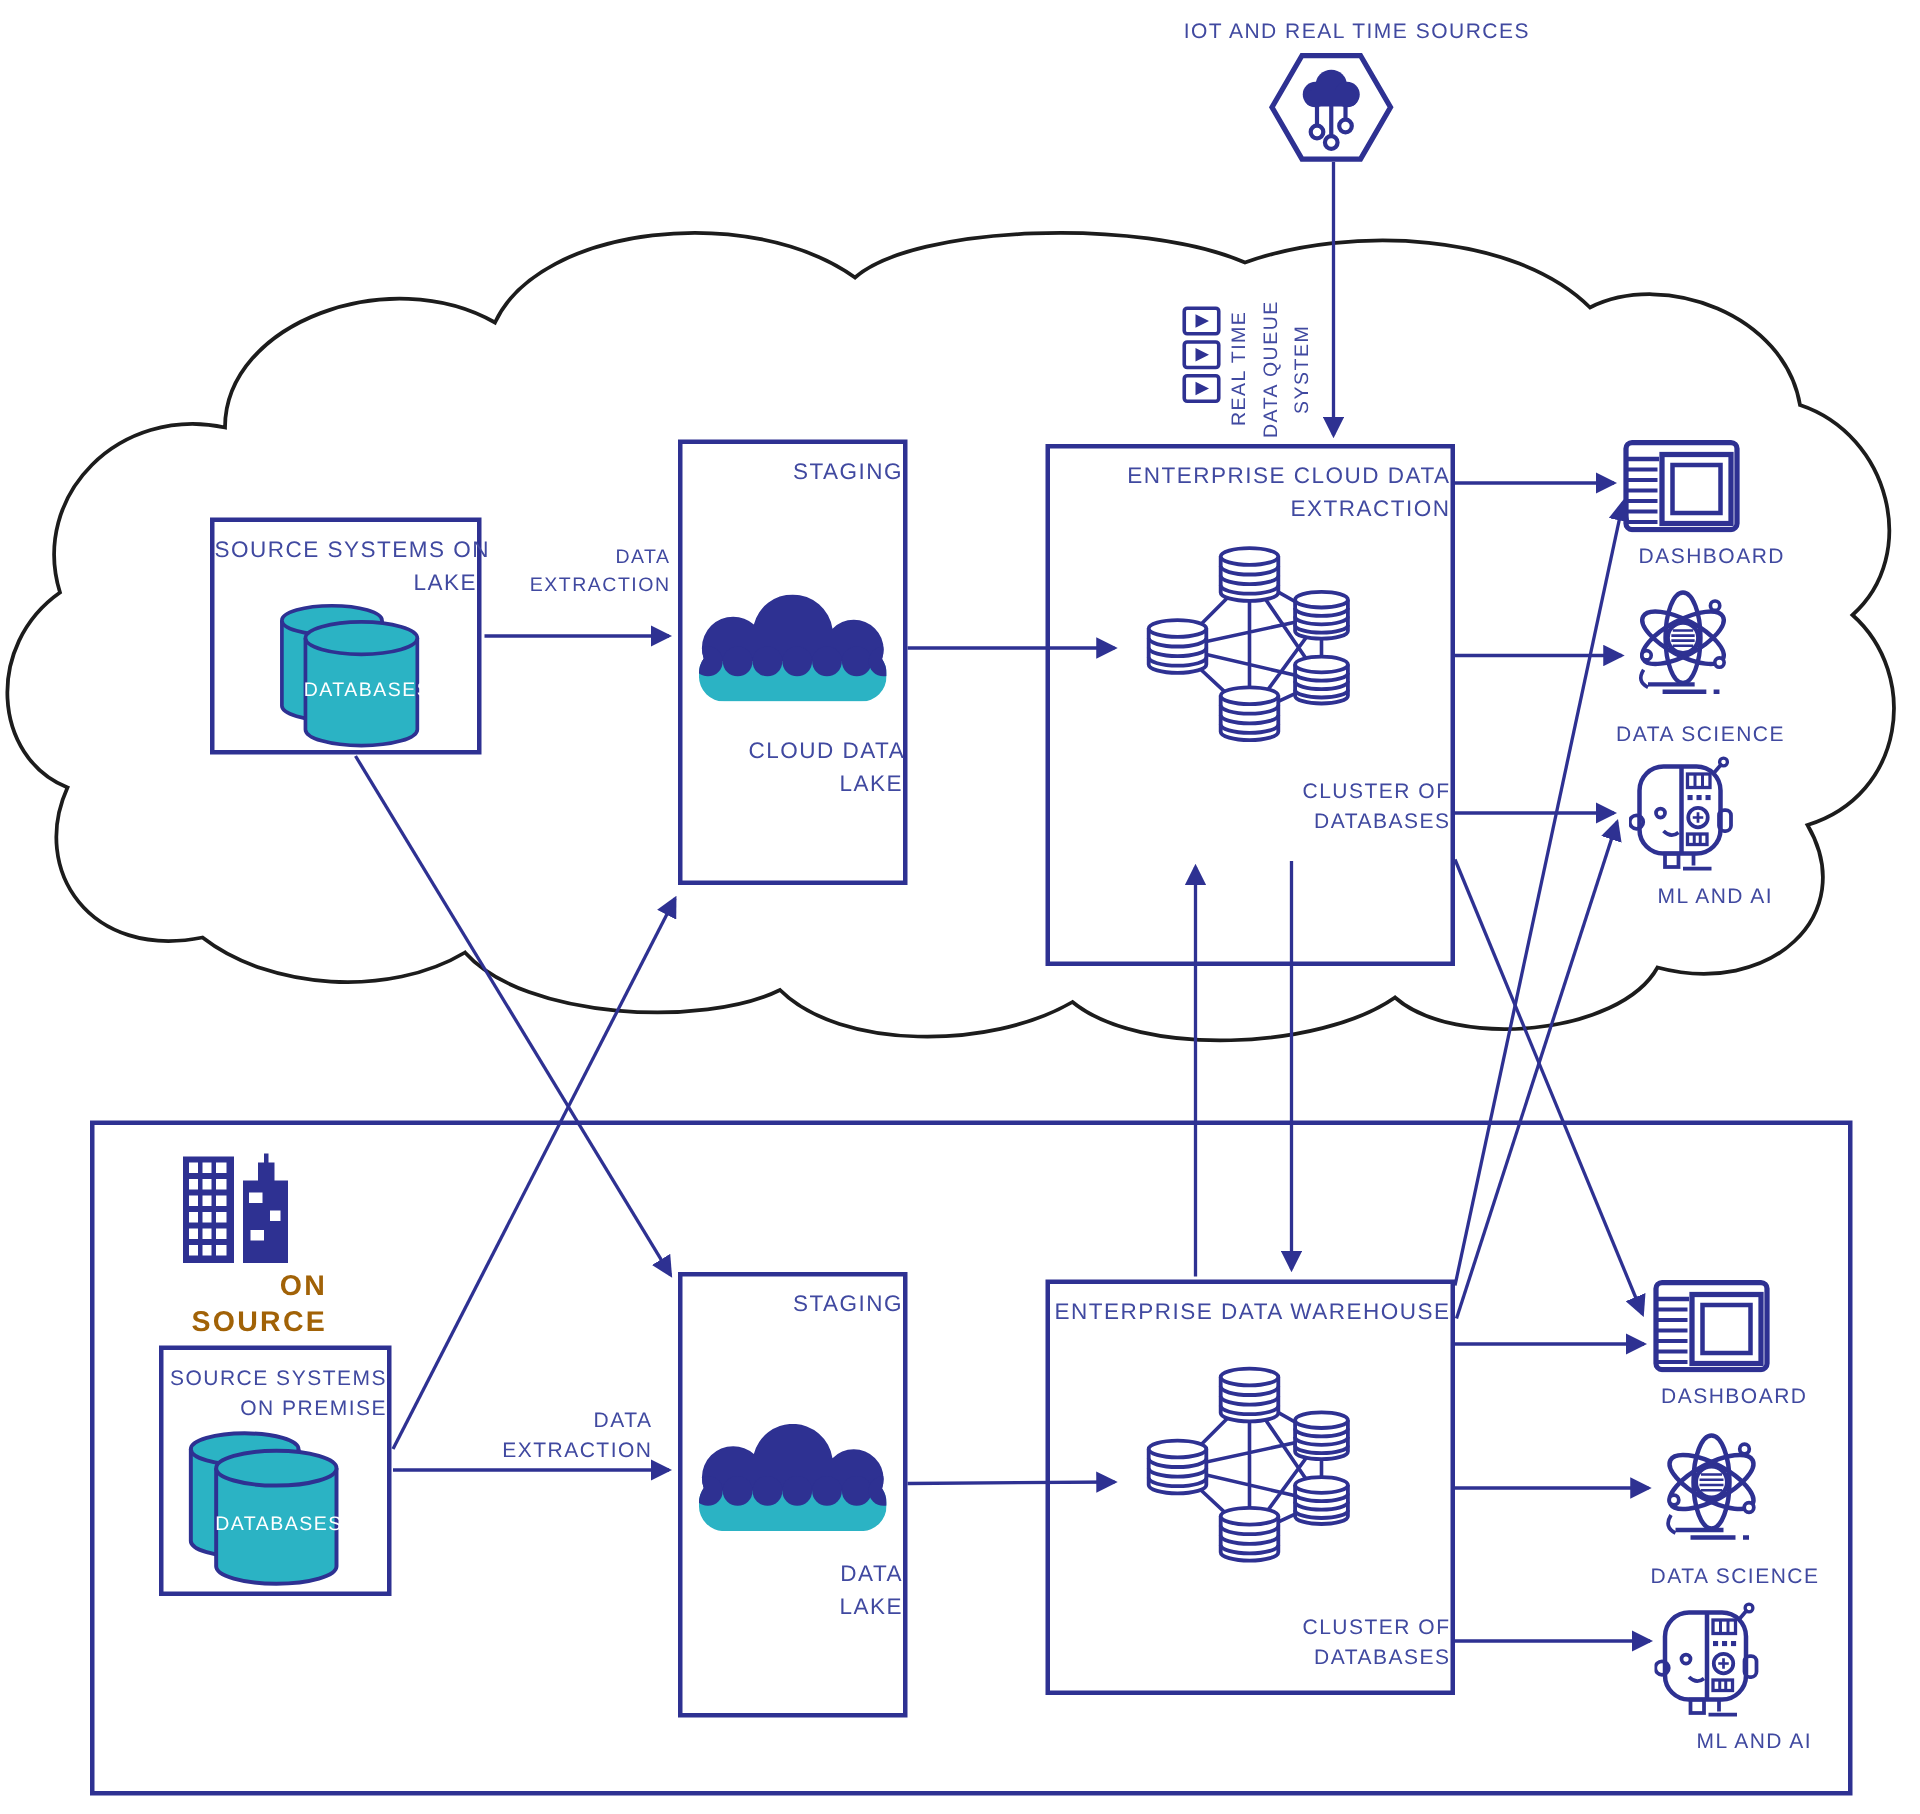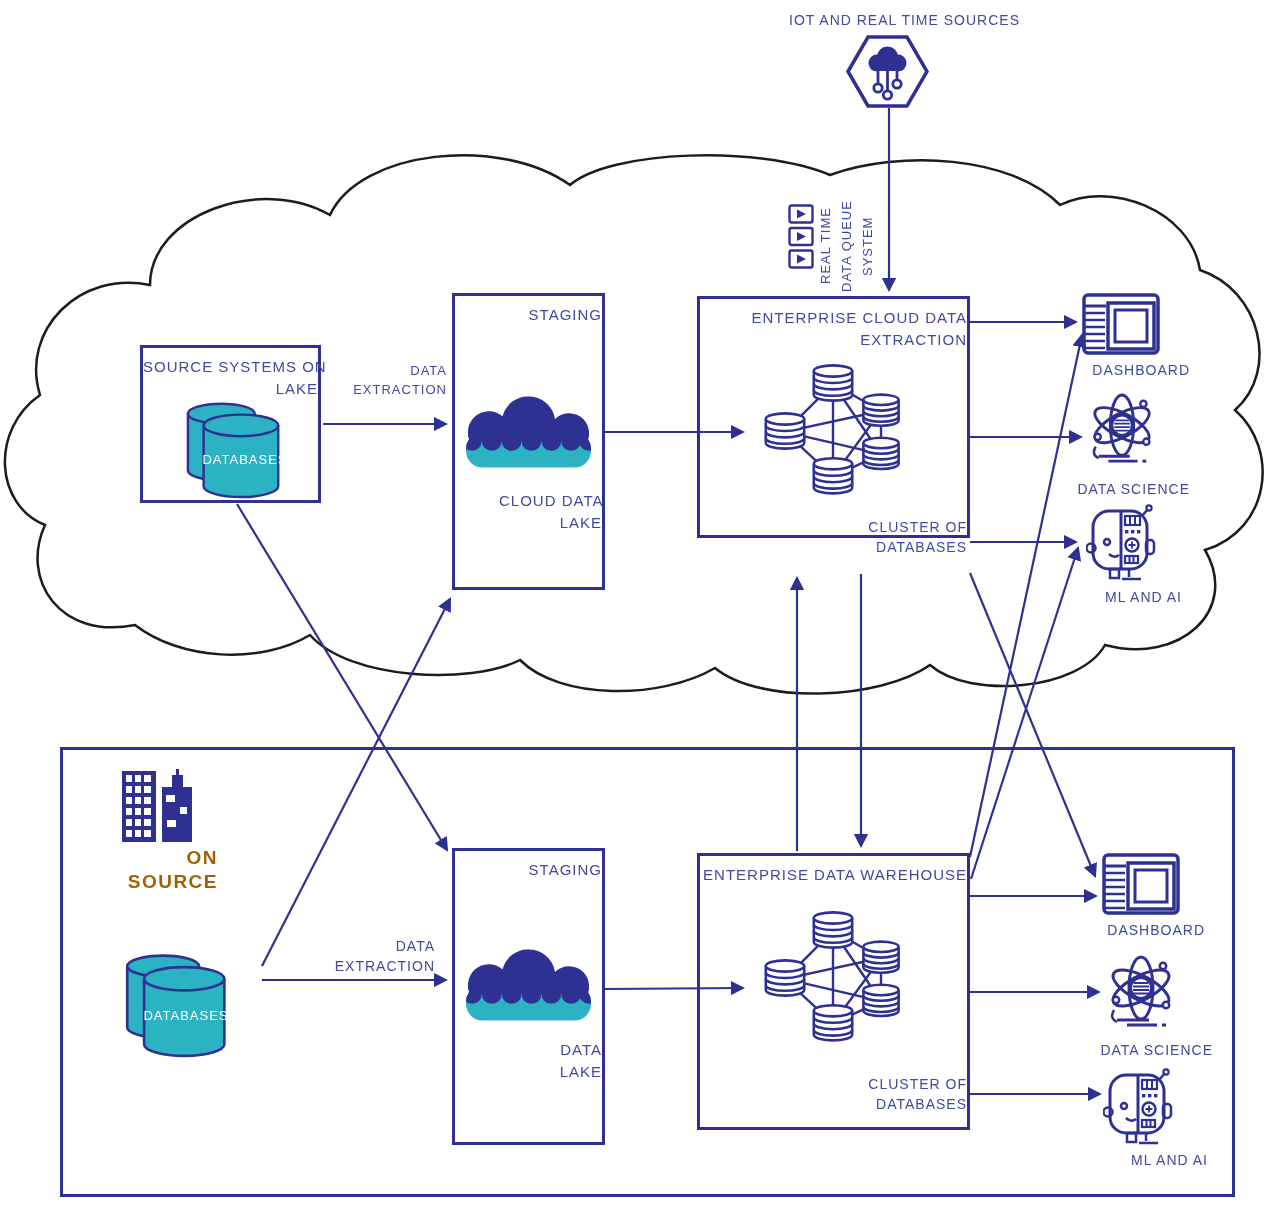--- a/index.html
+++ b/index.html
@@ -245,21 +245,21 @@
     </div>
     <div class="lbl f15" style="left:0;right:0;top:194px;margin-left:44px;">
       <div>CLOUD DATA</div>
       <div>LAKE</div>
     </div>
   </div>
   <svg class="icon" style="left:459px;top:394px;" width="139" height="74">
       <use href="#icon-lake"></use>
     </svg>
 
-  <div class="box" style="left:697px;top:296px;width:273px;height:242px;">
+  <div class="box" style="left:697px;top:296px;width:273px;height:348px;">
     <div class="lbl f15" style="left:0;right:0;top:8px;">
       <div>ENTERPRISE CLOUD DATA</div>
       <div>EXTRACTION</div>
     </div>
     <div class="lbl f14" style="left:0;right:0;top:218px;">
       <div>CLUSTER OF</div>
       <div>DATABASES</div>
     </div>
   </div>
   <svg class="icon" style="left:753px;top:358px;" width="160" height="150">
@@ -286,20 +286,26 @@
   </div>
 
   <svg class="icon" style="left:120px;top:765px;" width="76" height="80">
       <use href="#icon-buildings"></use>
     </svg>
   <div class="lbl onprem-label" style="left:98px;top:846px;width:120px;">
     <div>ON</div>
     <div>SOURCE</div>
   </div>
 
+  <div class="box" style="left:106px;top:897px;width:155px;height:167px;">
+    <div class="lbl f14" style="left:0;right:0;top:8px;">
+      <div>SOURCE SYSTEMS</div>
+      <div>ON PREMISE</div>
+    </div>
+  </div>
   <svg class="icon" style="left:116px;top:945px;" width="128" height="114">
       <use href="#icon-dbs"></use>
     </svg>
   <div class="white-db" style="left:126px;top:1008px;width:120px;">DATABASES</div>
 
   <div class="lbl f14" style="left:320px;top:936px;width:115px;">
     <div>DATA</div>
     <div>EXTRACTION</div>
   </div>
 

